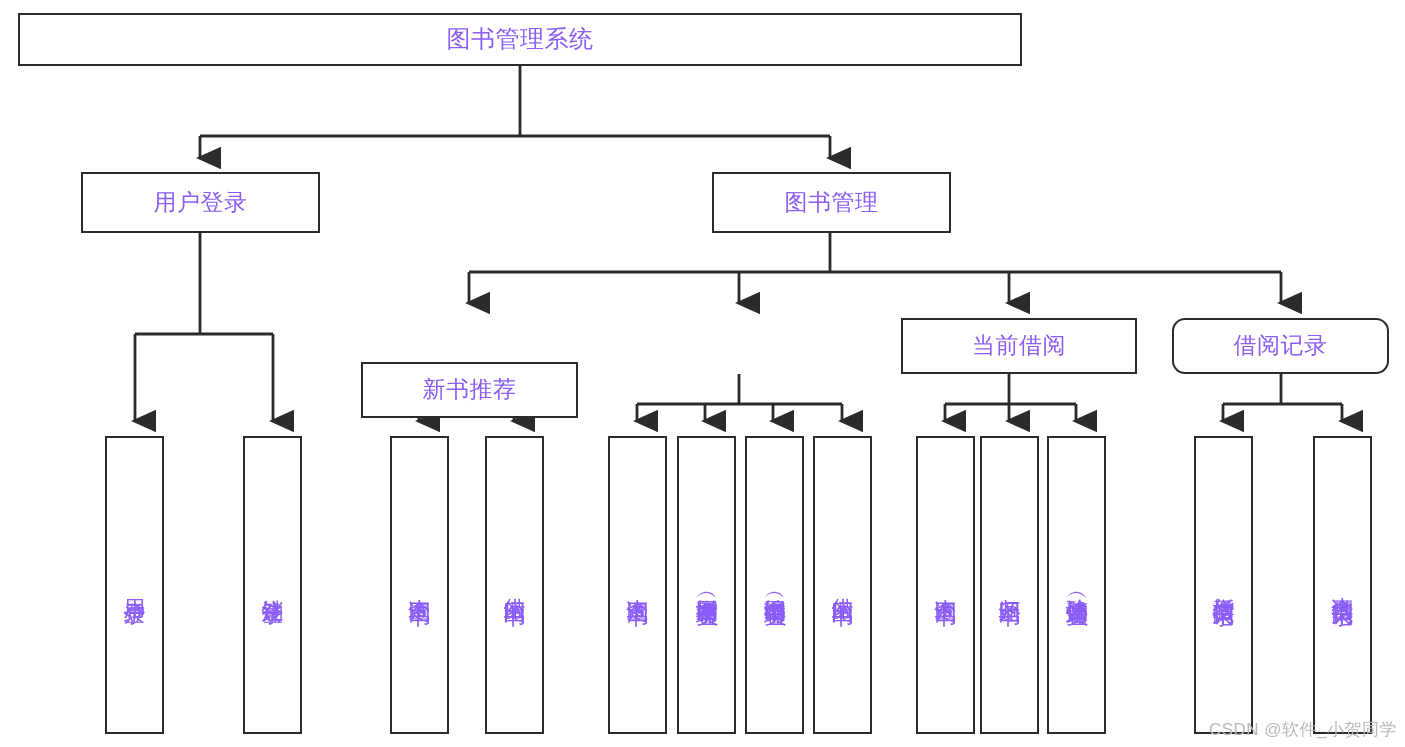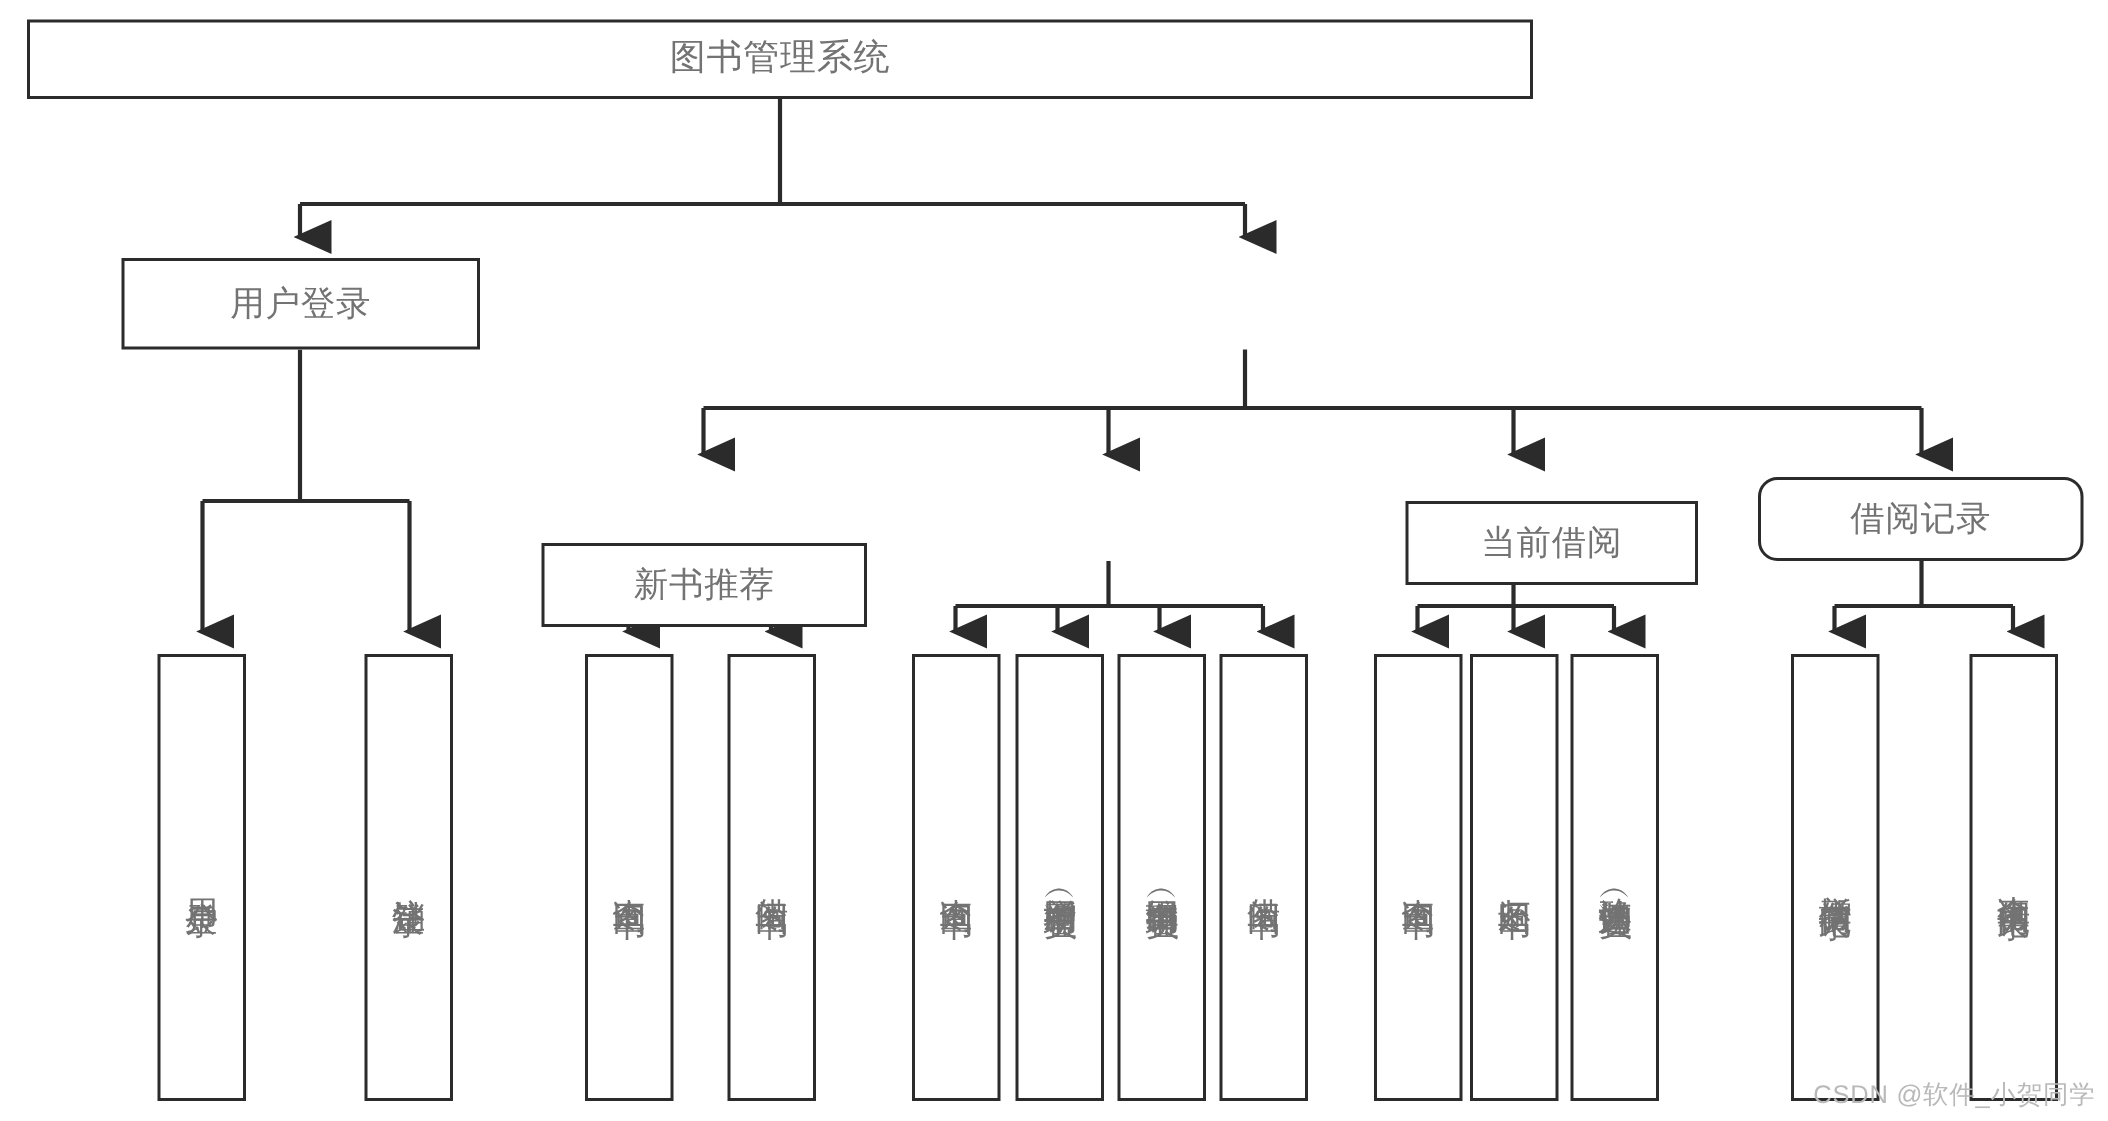--- a/index.html
+++ b/index.html
@@ -27,21 +27,21 @@
     pointer-events: none;
   }
   .node {
     position: absolute;
     box-sizing: border-box;
     background: #ffffff;
     border: 2.5px solid #2b2b2b;
     display: flex;
     align-items: center;
     justify-content: center;
-    color: #737373;
+    color: #8b5cf6;
   }
   .node.horiz {
     font-size: 23px;
     letter-spacing: 0.5px;
     line-height: 1.1;
   }
   .node.root {
     font-size: 24px;
   }
   .node.leaf {
@@ -128,25 +128,28 @@
     </g>
   </svg>
 
   <div class="node horiz root" style="left:18px; top:13px; width:1004px; height:53px;">
     <span>图书管理系统</span>
   </div>
 
   <div class="node horiz" style="left:81px; top:172px; width:239px; height:61px;">
     <span>用户登录</span>
   </div>
+  <div class="node horiz" style="left:712px; top:172px; width:239px; height:61px;">
+    <span>图书管理</span>
+  </div>
 
   <div class="node horiz" style="left:361px; top:318px; width:217px; height:56px;margin-top:44px;">
     <span>新书推荐</span>
   </div>
-  <div class="node horiz" style="left:901px; top:334px; width:195px; height:56px;margin-left:36px;">
+  <div class="node horiz" style="left:901px; top:318px; width:236px; height:56px;">
     <span>当前借阅</span>
   </div>
   <div class="node horiz" style="left:1172px; top:318px; width:217px; height:56px;border-radius:13px;">
     <span>借阅记录</span>
   </div>
 
   <div class="node leaf" style="left:105px; top:436px; width:59px; height:298px;">
     <span class="vtext">用户登录</span>
   </div>
   <div class="node leaf" style="left:243px; top:436px; width:59px; height:298px;">

